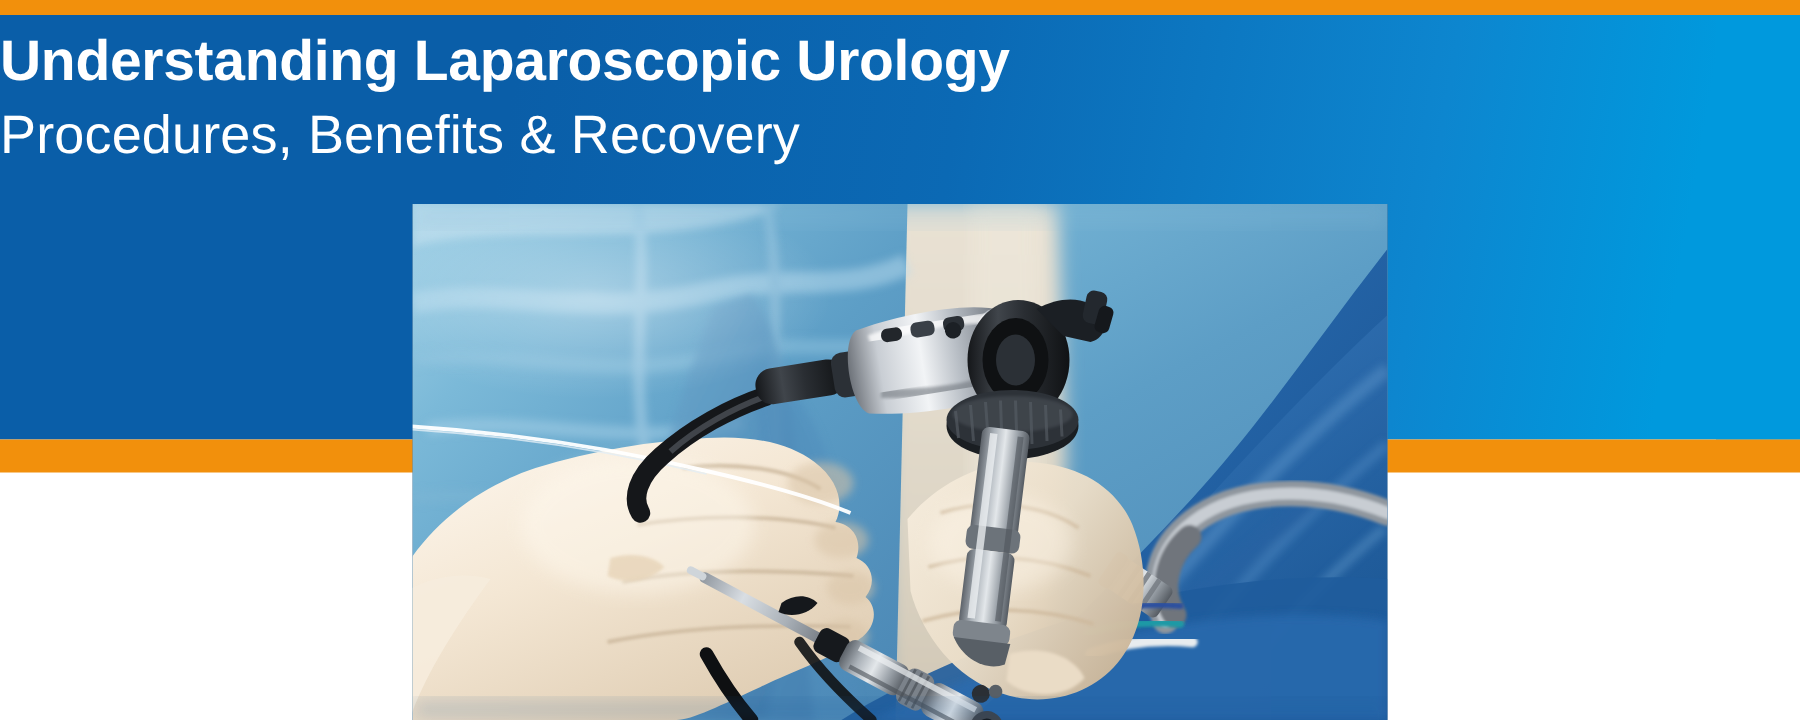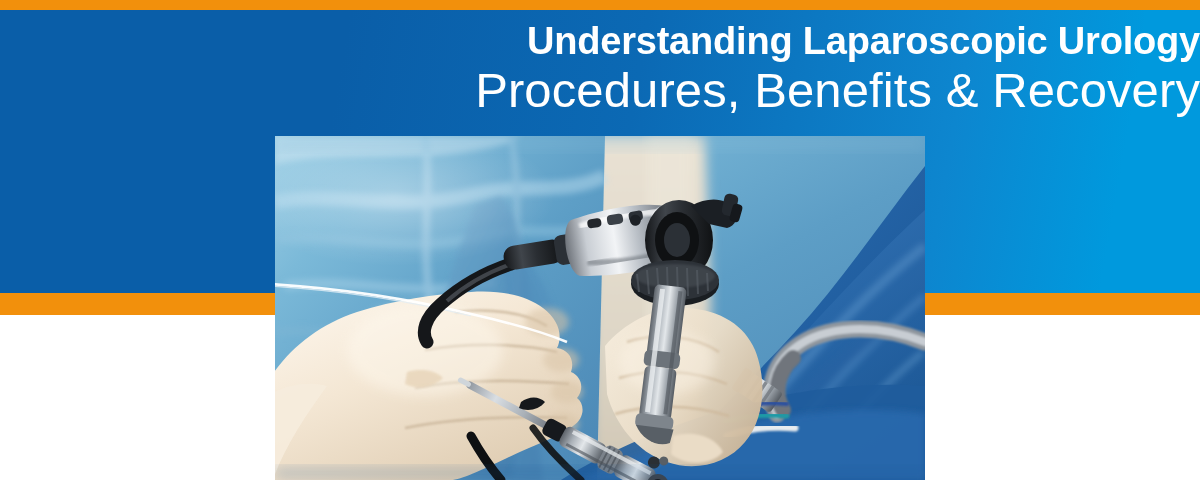--- a/index.html
+++ b/index.html
@@ -16,27 +16,27 @@
   .hero-blue:after{
     content:"";position:absolute;right:0;top:0;width:56px;height:100%;
     background:#0099dd;
   }
 
   
   .rule-top{position:absolute;left:0;top:0;width:1200px;height:10px;background:#f2900c;z-index:4;}
   .rule-bottom{position:absolute;left:0;top:293px;width:1200px;height:22px;background:#f2900c;z-index:4;}
 
   
-  .text-block{position:absolute;left:0;top:18px;width:1200px;text-align:right;z-index:6;}
+  .text-block{position:absolute;left:0;top:18px;width:1200px;text-align:left;z-index:6;}
   .title{
     color:#ffffff;font-weight:bold;font-size:38px;line-height:46px;
     letter-spacing:-0.2px;margin:0;white-space:nowrap;
   }
   .subtitle{
-    color:#ffffff;font-weight:normal;font-size:49px;line-height:48px;
+    color:#ffffff;font-weight:normal;font-size:36px;line-height:48px;
     letter-spacing:0.1px;margin:2px 0 0 0;white-space:nowrap;
   }
 
   
   .photo{
     position:absolute;left:275px;top:136px;width:650px;height:344px;
     overflow:hidden;z-index:5;background:#5b7f9c;
   }
   .photo svg{display:block;width:650px;height:344px;}
 </style>

